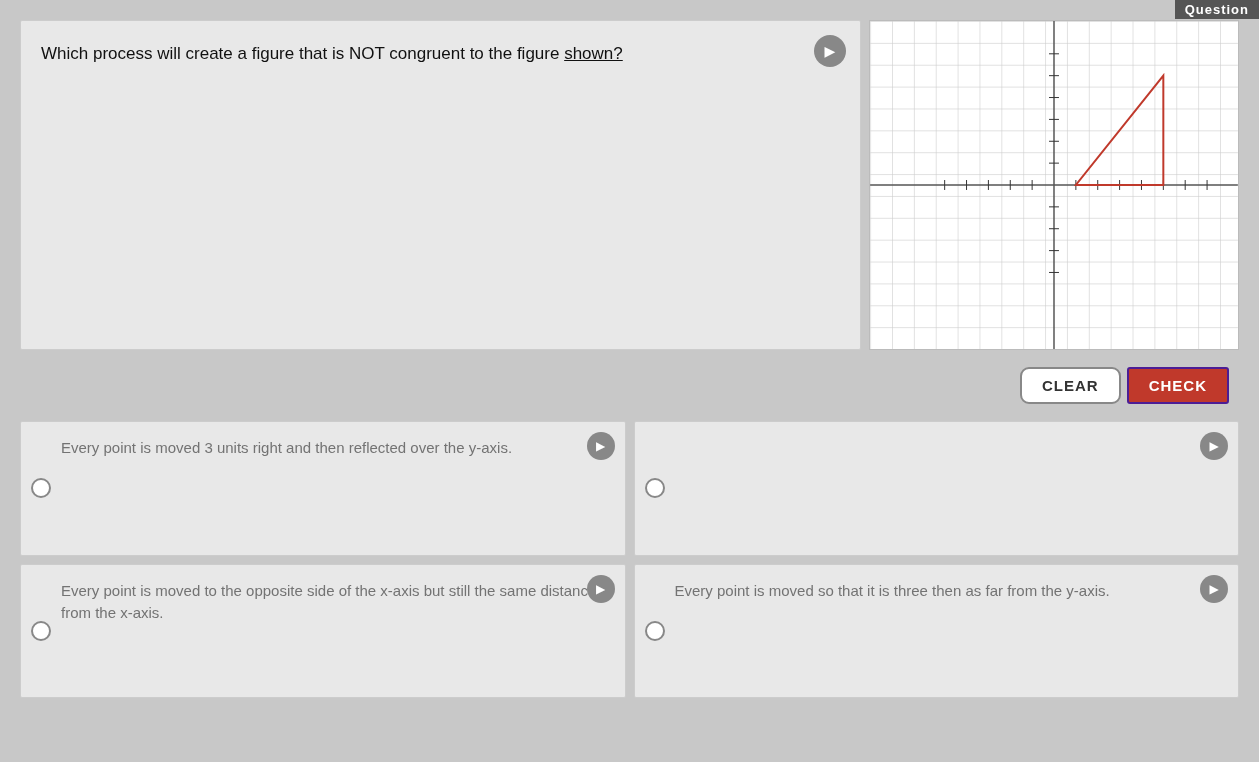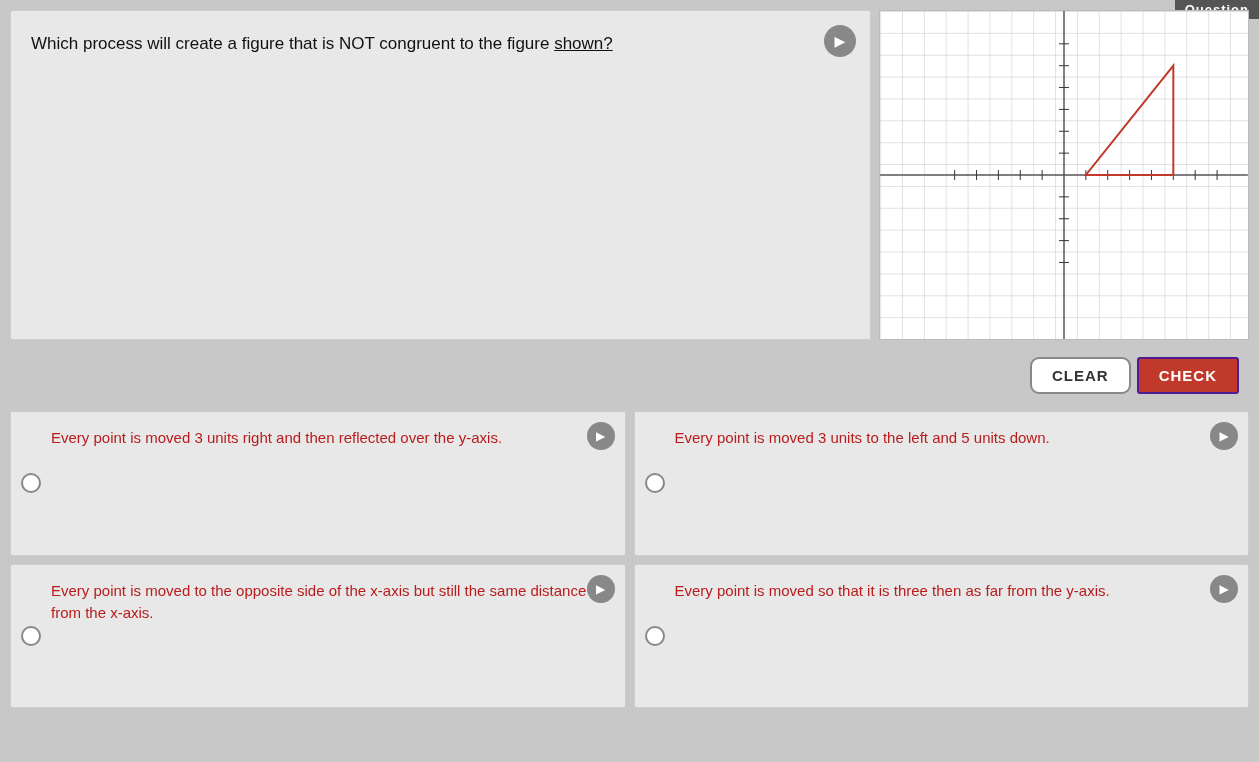--- a/index.html
+++ b/index.html
@@ -19,21 +19,21 @@
       color: white;
       font-size: 13px;
       padding: 2px 10px;
       font-weight: bold;
       letter-spacing: 1px;
     }
 
     .main-content {
       display: flex;
       flex-direction: column;
-      padding: 10px;
+      padding: 20px;
       gap: 8px;
       height: 718px;
     }
 
     
     .top-section {
       display: flex;
       gap: 8px;
       height: 330px;
     }
@@ -149,21 +149,21 @@
       width: 20px;
       height: 20px;
       border: 2px solid #888;
       border-radius: 50%;
       background: white;
       cursor: pointer;
     }
 
     .answer-text {
       font-size: 15px;
-      color: #b91c1c;
+      color: #737373;
       line-height: 1.5;
     }
 
     .audio-btn-small {
       position: absolute;
       top: 10px;
       right: 10px;
       background: #888;
       border: none;
       border-radius: 50%;
@@ -259,21 +259,20 @@
     <div class="answer-option">
       <div class="radio-btn"></div>
       <p class="answer-text">Every point is moved 3 units right and then reflected over the y-axis.</p>
       <button class="audio-btn-small">
         <span>▶</span>
       </button>
     </div>
 
     <div class="answer-option">
       <div class="radio-btn"></div>
-      <p class="answer-text">Every point is moved 3 units to the left and 5 units down.</p>
       <button class="audio-btn-small">
         <span>▶</span>
       </button>
     </div>
 
     <div class="answer-option">
       <div class="radio-btn"></div>
       <p class="answer-text">Every point is moved to the opposite side of the x-axis but still the same distance from the x-axis.</p>
       <button class="audio-btn-small">
         <span>▶</span>

